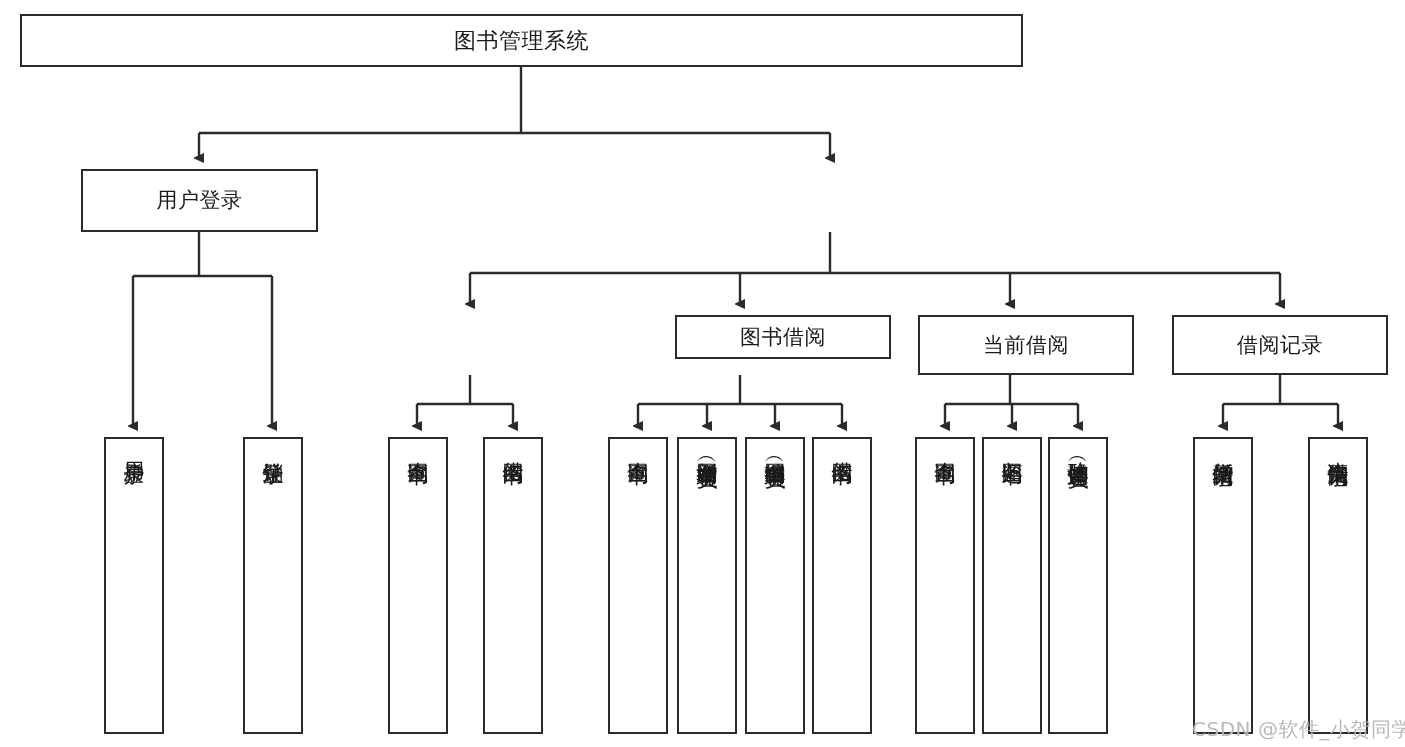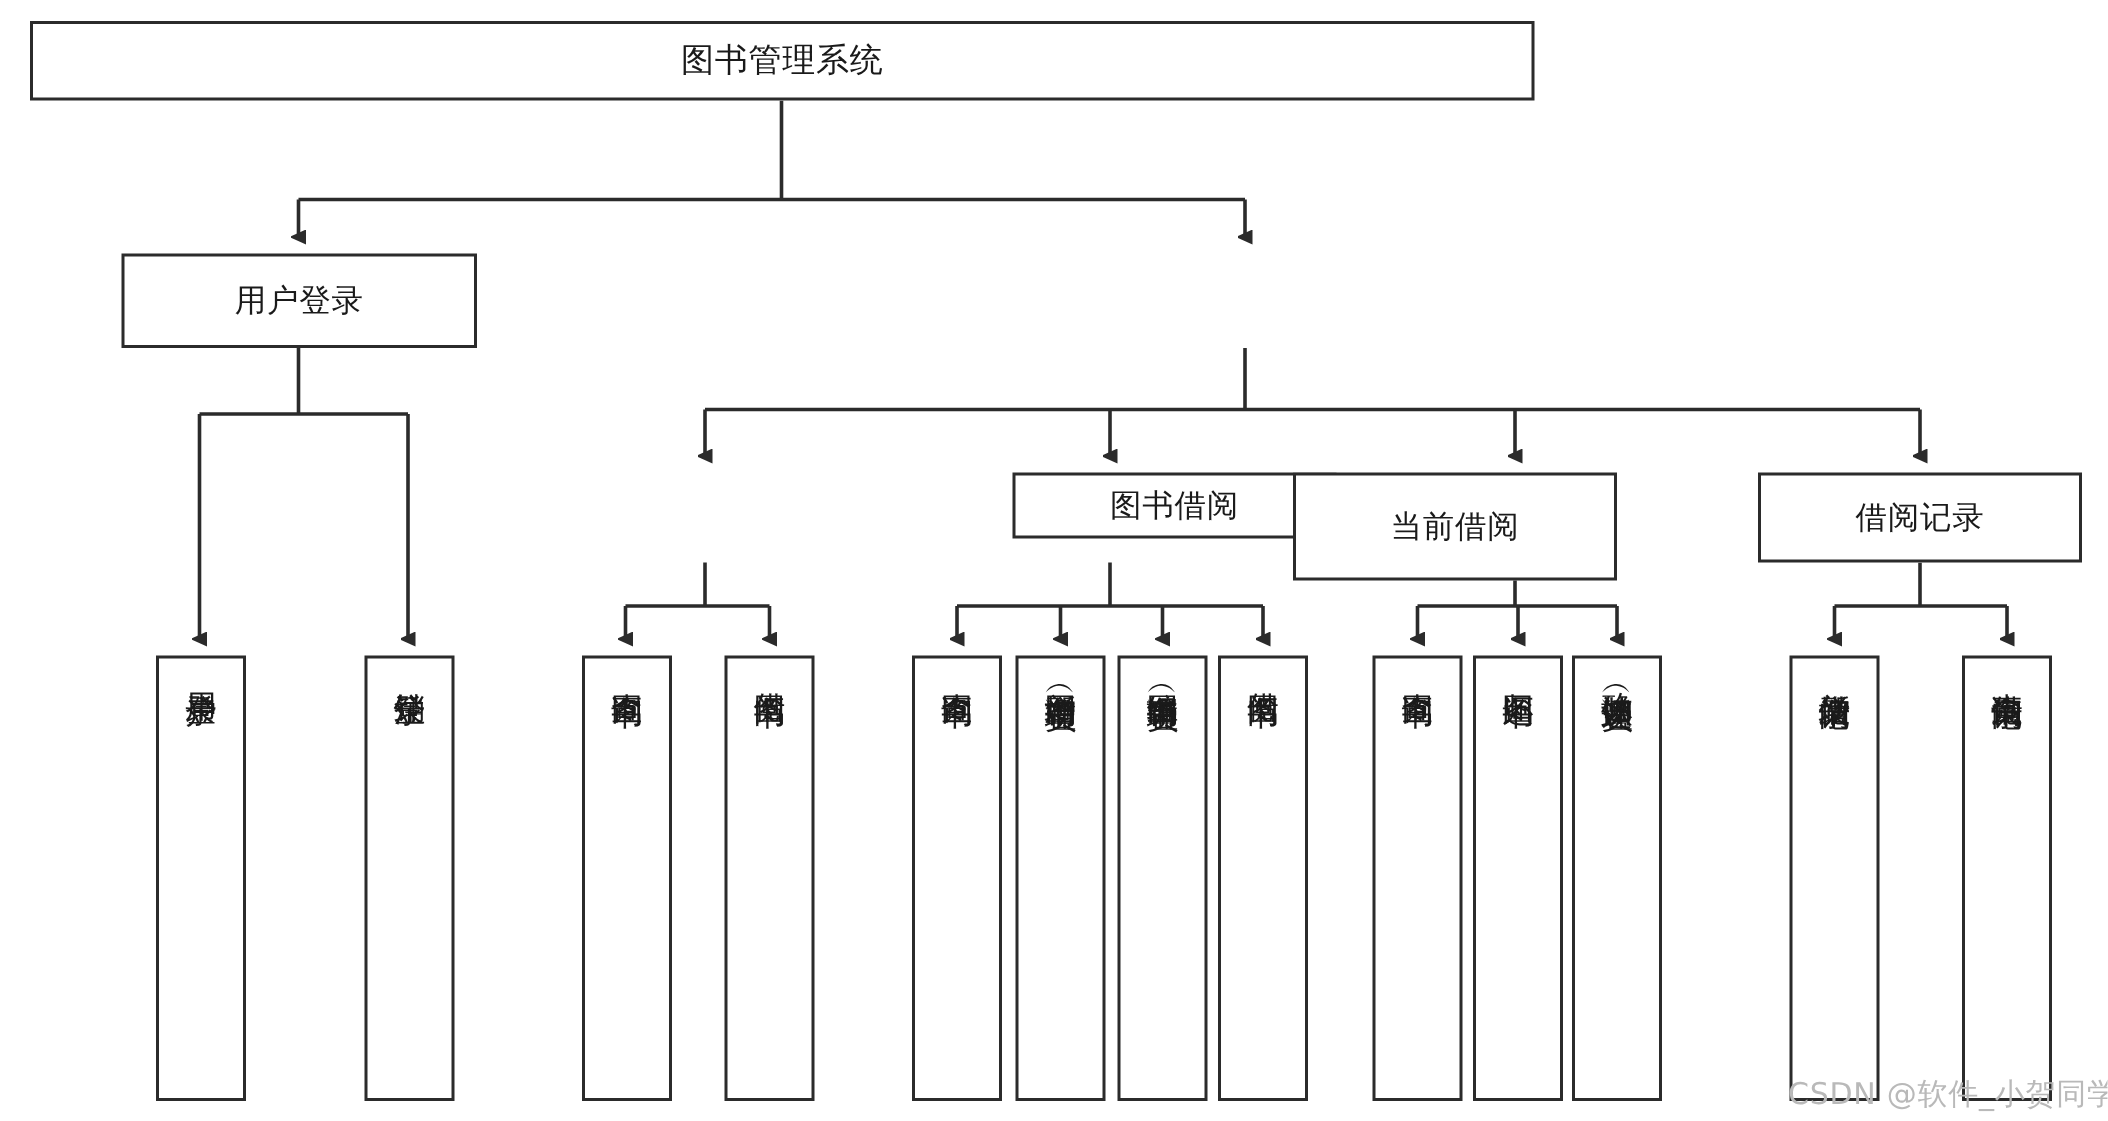--- a/index.html
+++ b/index.html
@@ -135,21 +135,21 @@
     <span class="lbl">图书管理系统</span>
   </div>
 
   <div class="node horiz" style="left:81px;  top:169px; width:237px; height:63px;">
     <span class="lbl">用户登录</span>
   </div>
 
   <div class="node horiz" style="left:632px;  top:315px; width:216px; height:44px;margin-left:43px;">
     <span class="lbl">图书借阅</span>
   </div>
-  <div class="node horiz" style="left:862px;  top:315px; width:216px; height:72px;">
+  <div class="node horiz" style="left:918px;  top:315px; width:216px; height:60px;">
     <span class="lbl">当前借阅</span>
   </div>
   <div class="node horiz" style="left:1172px; top:315px; width:216px; height:60px;">
     <span class="lbl">借阅记录</span>
   </div>
 
   <div class="node vert" style="left:104px; top:437px; width:60px; height:297px;">
     <span class="lbl">用户登录</span>
   </div>
   <div class="node vert" style="left:243px; top:437px; width:60px; height:297px;">

